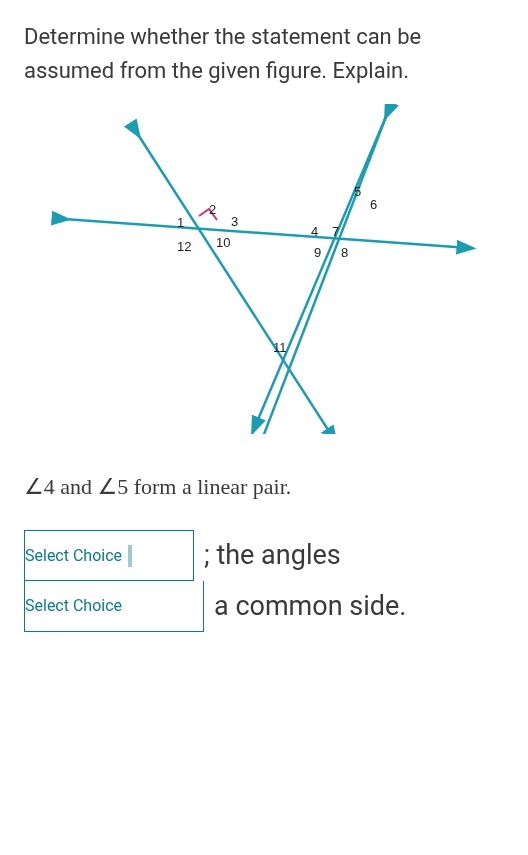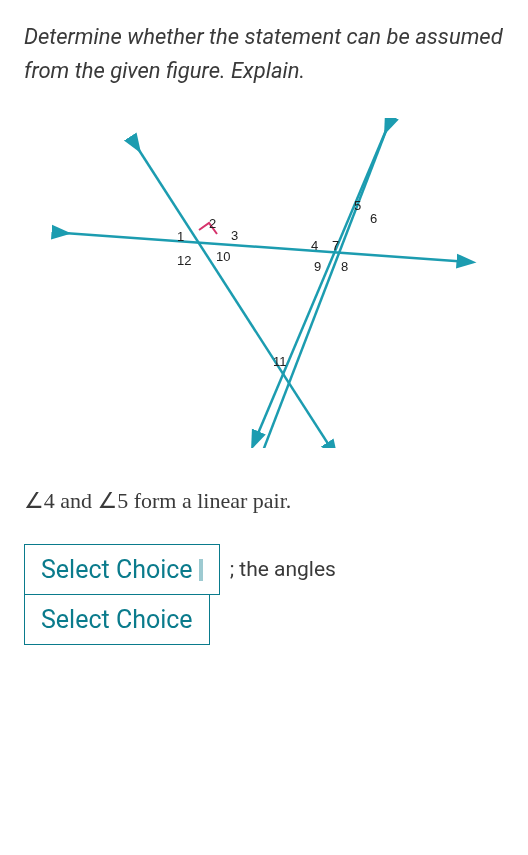--- a/index.html
+++ b/index.html
@@ -8,22 +8,21 @@
     padding: 20px 24px;
     font-family: -apple-system, BlinkMacSystemFont, "Segoe UI", Roboto, Arial, sans-serif;
     width: 528px;
     color: #333;
     background: #fff;
   }
   .question-text {
     font-size: 22px;
     line-height: 1.55;
     color: #3a3a3a;
-    margin-bottom: 30px;
-    font-style: italic;
+    margin-bottom: 16px;
   }
   .figure {
     display: block;
     margin: 0 auto 40px auto;
   }
   .statement {
     font-size: 22px;
     color: #3a3a3a;
     margin: 30px 0 30px 0;
     font-family: Liberation Serif, serif;
@@ -32,40 +31,40 @@
     font-size: 20px;
     line-height: 1;
   }
   .answer-row {
     display: flex;
     align-items: stretch;
   }
   .select-box {
     border: 1px solid #0a7b8c;
     color: #0a7b8c;
-    padding: 12px 16px;
-    font-size: 25px;
+    padding: 12px 0;
+    font-size: 16px;
     display: inline-flex;
     align-items: center;
     gap: 6px;
     min-width: 170px;
   }
   .answer-row + .answer-row .select-box {
     border-top: none;
   }
   .caret {
     width: 4px;
     height: 22px;
     background: #0a7b8c;
     display:inline-block;
     opacity:.4;
   }
   .trail {
     color: #3a3a3a;
-    font-size: 21px;
+    font-size: 27px;
     padding: 12px 0 12px 10px;
     display: flex;
     align-items: center;
   }
   .row2 .select-box { min-width: 180px; }
   .line { stroke: #1c9cb0; stroke-width: 2.5; fill: none; }
   .arrow { fill: #1c9cb0; }
   .num { font: 13px Arial, sans-serif; fill: #222; }
   .rt { stroke: #d6336c; stroke-width: 2; fill: none; }
 </style>
@@ -120,14 +119,15 @@
     <div class="select-box">
       <span>Select Choice</span>
       <span class="caret"></span>
     </div>
     <div class="trail">; the angles</div>
   </div>
   <div class="answer-row row2">
     <div class="select-box">
       <span>Select Choice</span>
     </div>
+    <div class="trail">a common side.</div>
   </div>
 </div>
 
 </body></html>

